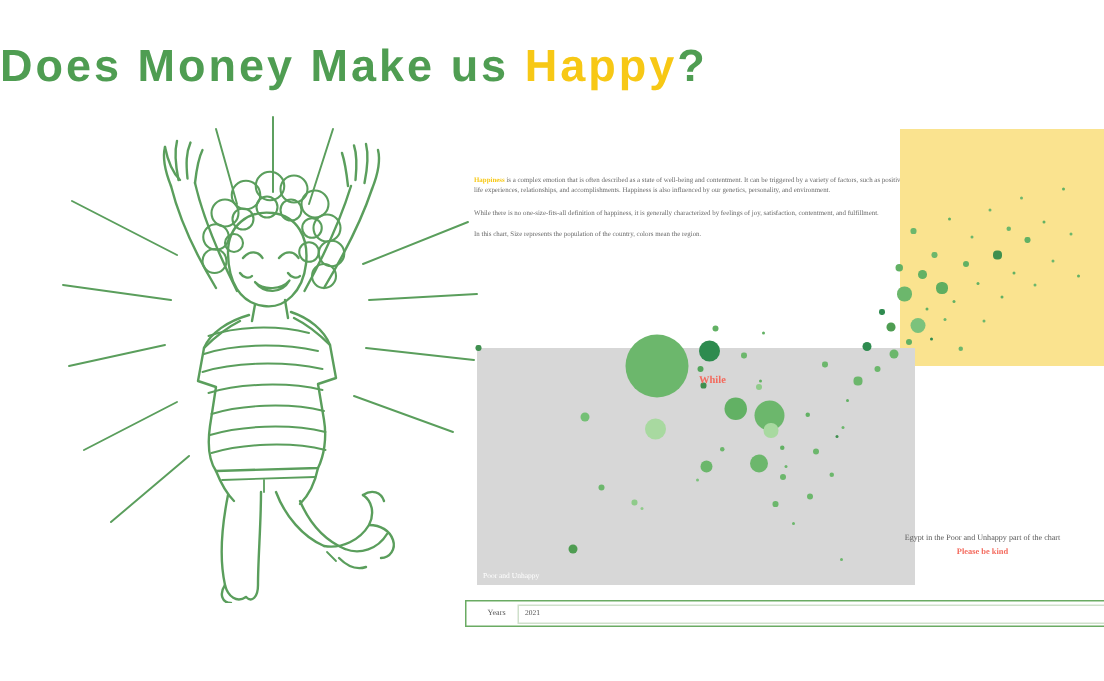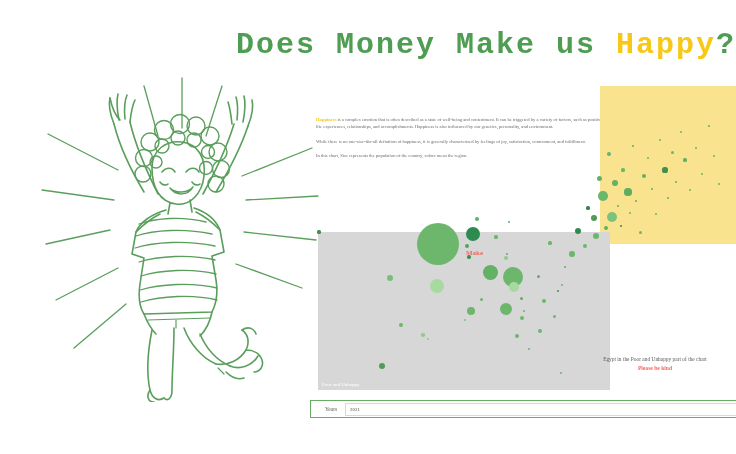--- a/index.html
+++ b/index.html
@@ -8,22 +8,22 @@
     background:#ffffff;
     font-family:"Liberation Serif", serif;
     overflow:hidden;
     position:relative;
   }
   .stage{position:absolute;left:0;top:0;width:736px;height:454px;}
 
   
   #title{
     position:absolute;left:0;top:28px;width:736px;
-    text-align:right;
-    font-family:Liberation Mono, monospace;
+    text-align:left;
+    font-family:Liberation Sans, sans-serif;
     font-weight:bold;
     font-size:30px;
     letter-spacing:2px;
     color:#4f9d52;
     white-space:nowrap;
   }
   #title .hl{color:#f7c815;}
   #title .q{color:#4f9d52;}
 
   
@@ -297,21 +297,21 @@
         <div class="bubble" style="left: 365px; top: 95px; width: 2px; height: 2px; background: rgb(98, 177, 100);"></div>
         <div class="bubble" style="left: 369.8px; top: 44.8px; width: 2.4px; height: 2.4px; background: rgb(108, 183, 108);"></div>
         <div class="bubble" style="left: 373.4px; top: 72.4px; width: 3.2px; height: 3.2px; background: rgb(98, 177, 100);"></div>
         <div class="bubble" style="left: 378.9px; top: 102.9px; width: 2.2px; height: 2.2px; background: rgb(108, 183, 108);"></div>
         <div class="bubble" style="left: 384.6px; top: 60.6px; width: 2.8px; height: 2.8px; background: rgb(98, 177, 100);"></div>
         <div class="bubble" style="left: 390.8px; top: 86.8px; width: 2.4px; height: 2.4px; background: rgb(108, 183, 108);"></div>
         <div class="bubble" style="left: 397.7px; top: 38.7px; width: 2.6px; height: 2.6px; background: rgb(98, 177, 100);"></div>
         <div class="bubble" style="left: 402.9px; top: 68.9px; width: 2.2px; height: 2.2px; background: rgb(108, 183, 108);"></div>
         <div class="bubble" style="left: 408px; top: 97px; width: 2px; height: 2px; background: rgb(98, 177, 100);"></div>
       </div>
-    <span class="pointlabel" id="egypt-label" style="left: 156px; top: 163px; color: rgb(244, 105, 92);">Make</span>
+    <span class="pointlabel" id="egypt-label" style="left: 156px; top: 163px; color: rgb(244, 105, 92);">While</span>
   </div>
 
   <div id="annot">
     <div>Egypt in the Poor and Unhappy part of the chart</div>
     <div class="warn">Please be kind</div>
   </div>
 
   <div id="yearsfilter">
     <span id="years-label">Years</span>
     <div id="years-value-box">

